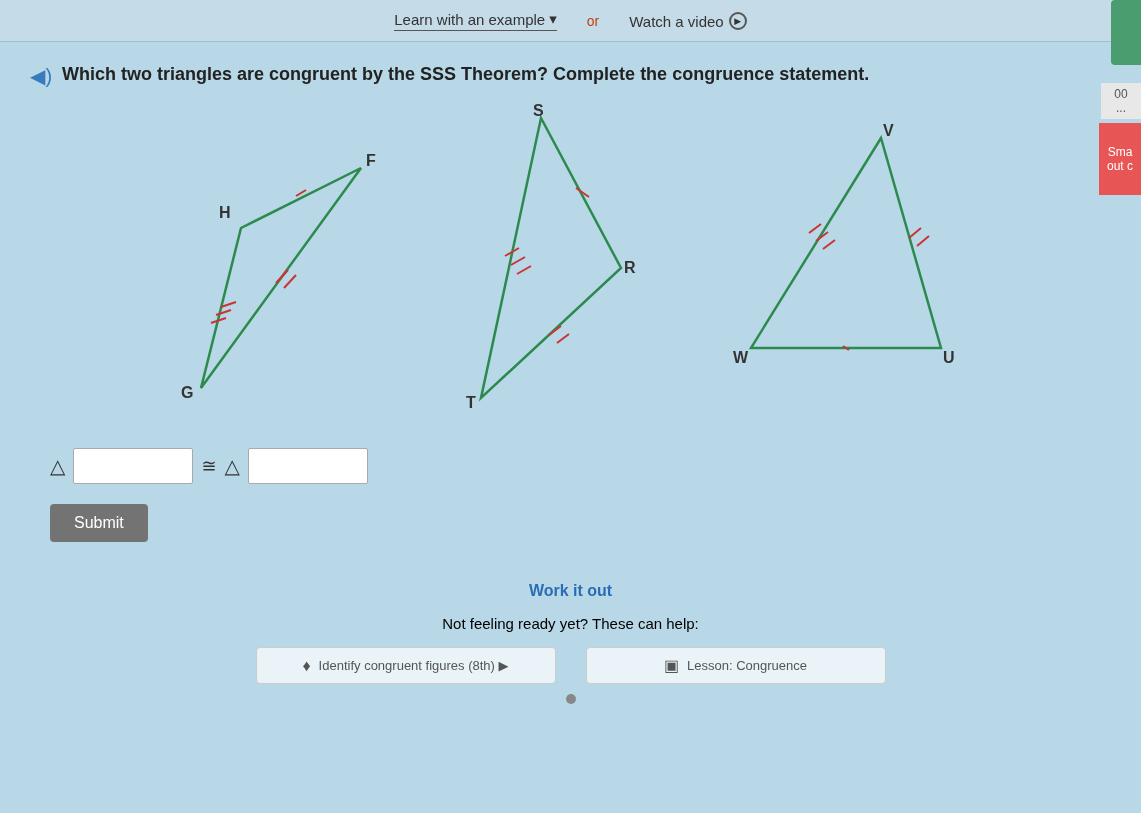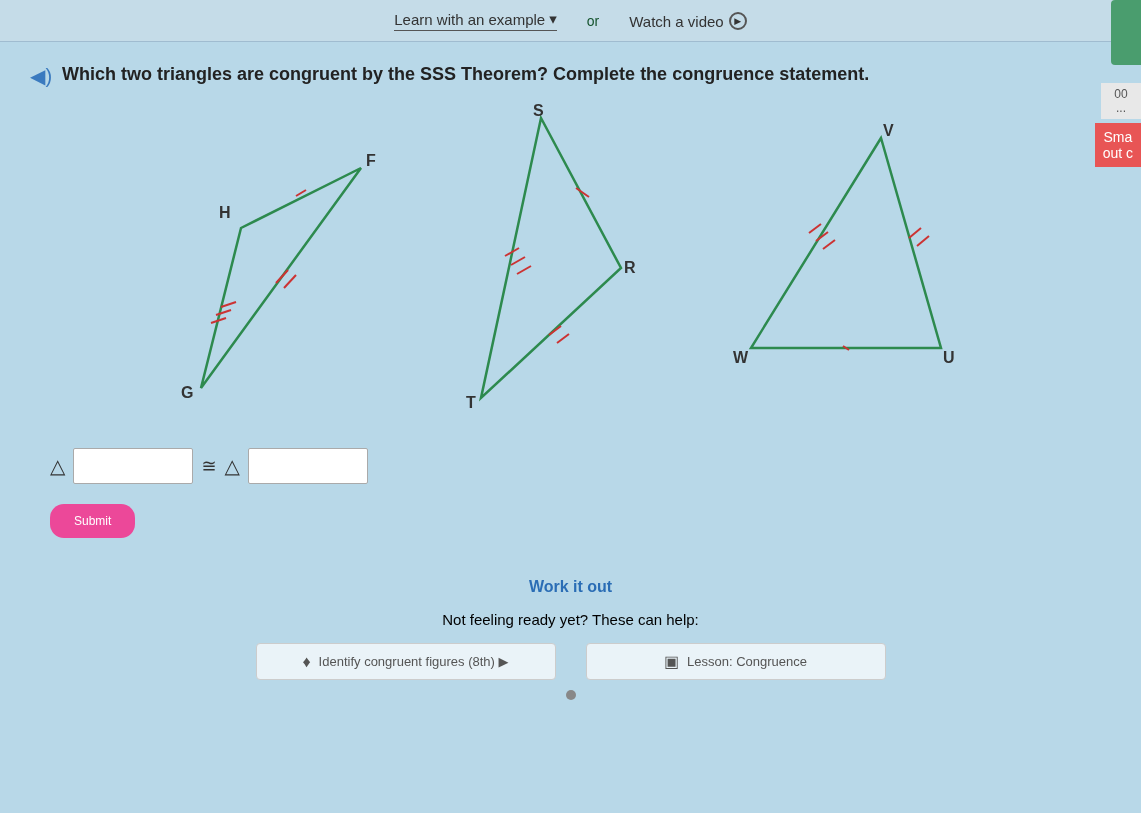--- a/index.html
+++ b/index.html
@@ -29,21 +29,21 @@
       font-size: 15px;
       text-decoration: none;
       border-bottom: 1px solid #555;
       padding-bottom: 2px;
       display: flex;
       align-items: center;
       gap: 4px;
     }
 
     .or-text {
-      color: #14532d;
+      color: #c2410c;
       font-size: 14px;
     }
 
     .watch-link {
       color: #333;
       font-size: 15px;
       display: flex;
       align-items: flex-end;
       gap: 5px;
     }
@@ -136,26 +136,26 @@
       color: #333;
     }
 
     .second-delta {
       font-size: 20px;
       color: #333;
     }
 
     
     .submit-btn {
-      background: #ec4899;
+      background: #737373;
       color: white;
       border: none;
       padding: 10px 24px;
-      font-size: 12px;
-      border-radius: 14px;
+      font-size: 16px;
+      border-radius: 4px;
       cursor: pointer;
       margin-left: 20px;
       margin-bottom: 20px;
     }
 
     
     .work-section {
       text-align: center;
       margin: 20px 0 10px 0;
     }
@@ -214,22 +214,22 @@
       padding: 4px 8px;
       font-size: 12px;
       color: #555;
       min-width: 40px;
       text-align: center;
     }
 
     .sidebar-sma {
       background: #e85555;
       color: white;
-      padding: 6px 8px;
-      font-size: 14px;
+      padding: 22px 8px;
+      font-size: 12px;
       min-width: 40px;
       text-align: center;
       margin-top: 4px;
     }
 
     
     .tick { stroke: #cc3333; stroke-width: 2; }
 
     
     .bottom-dot {

